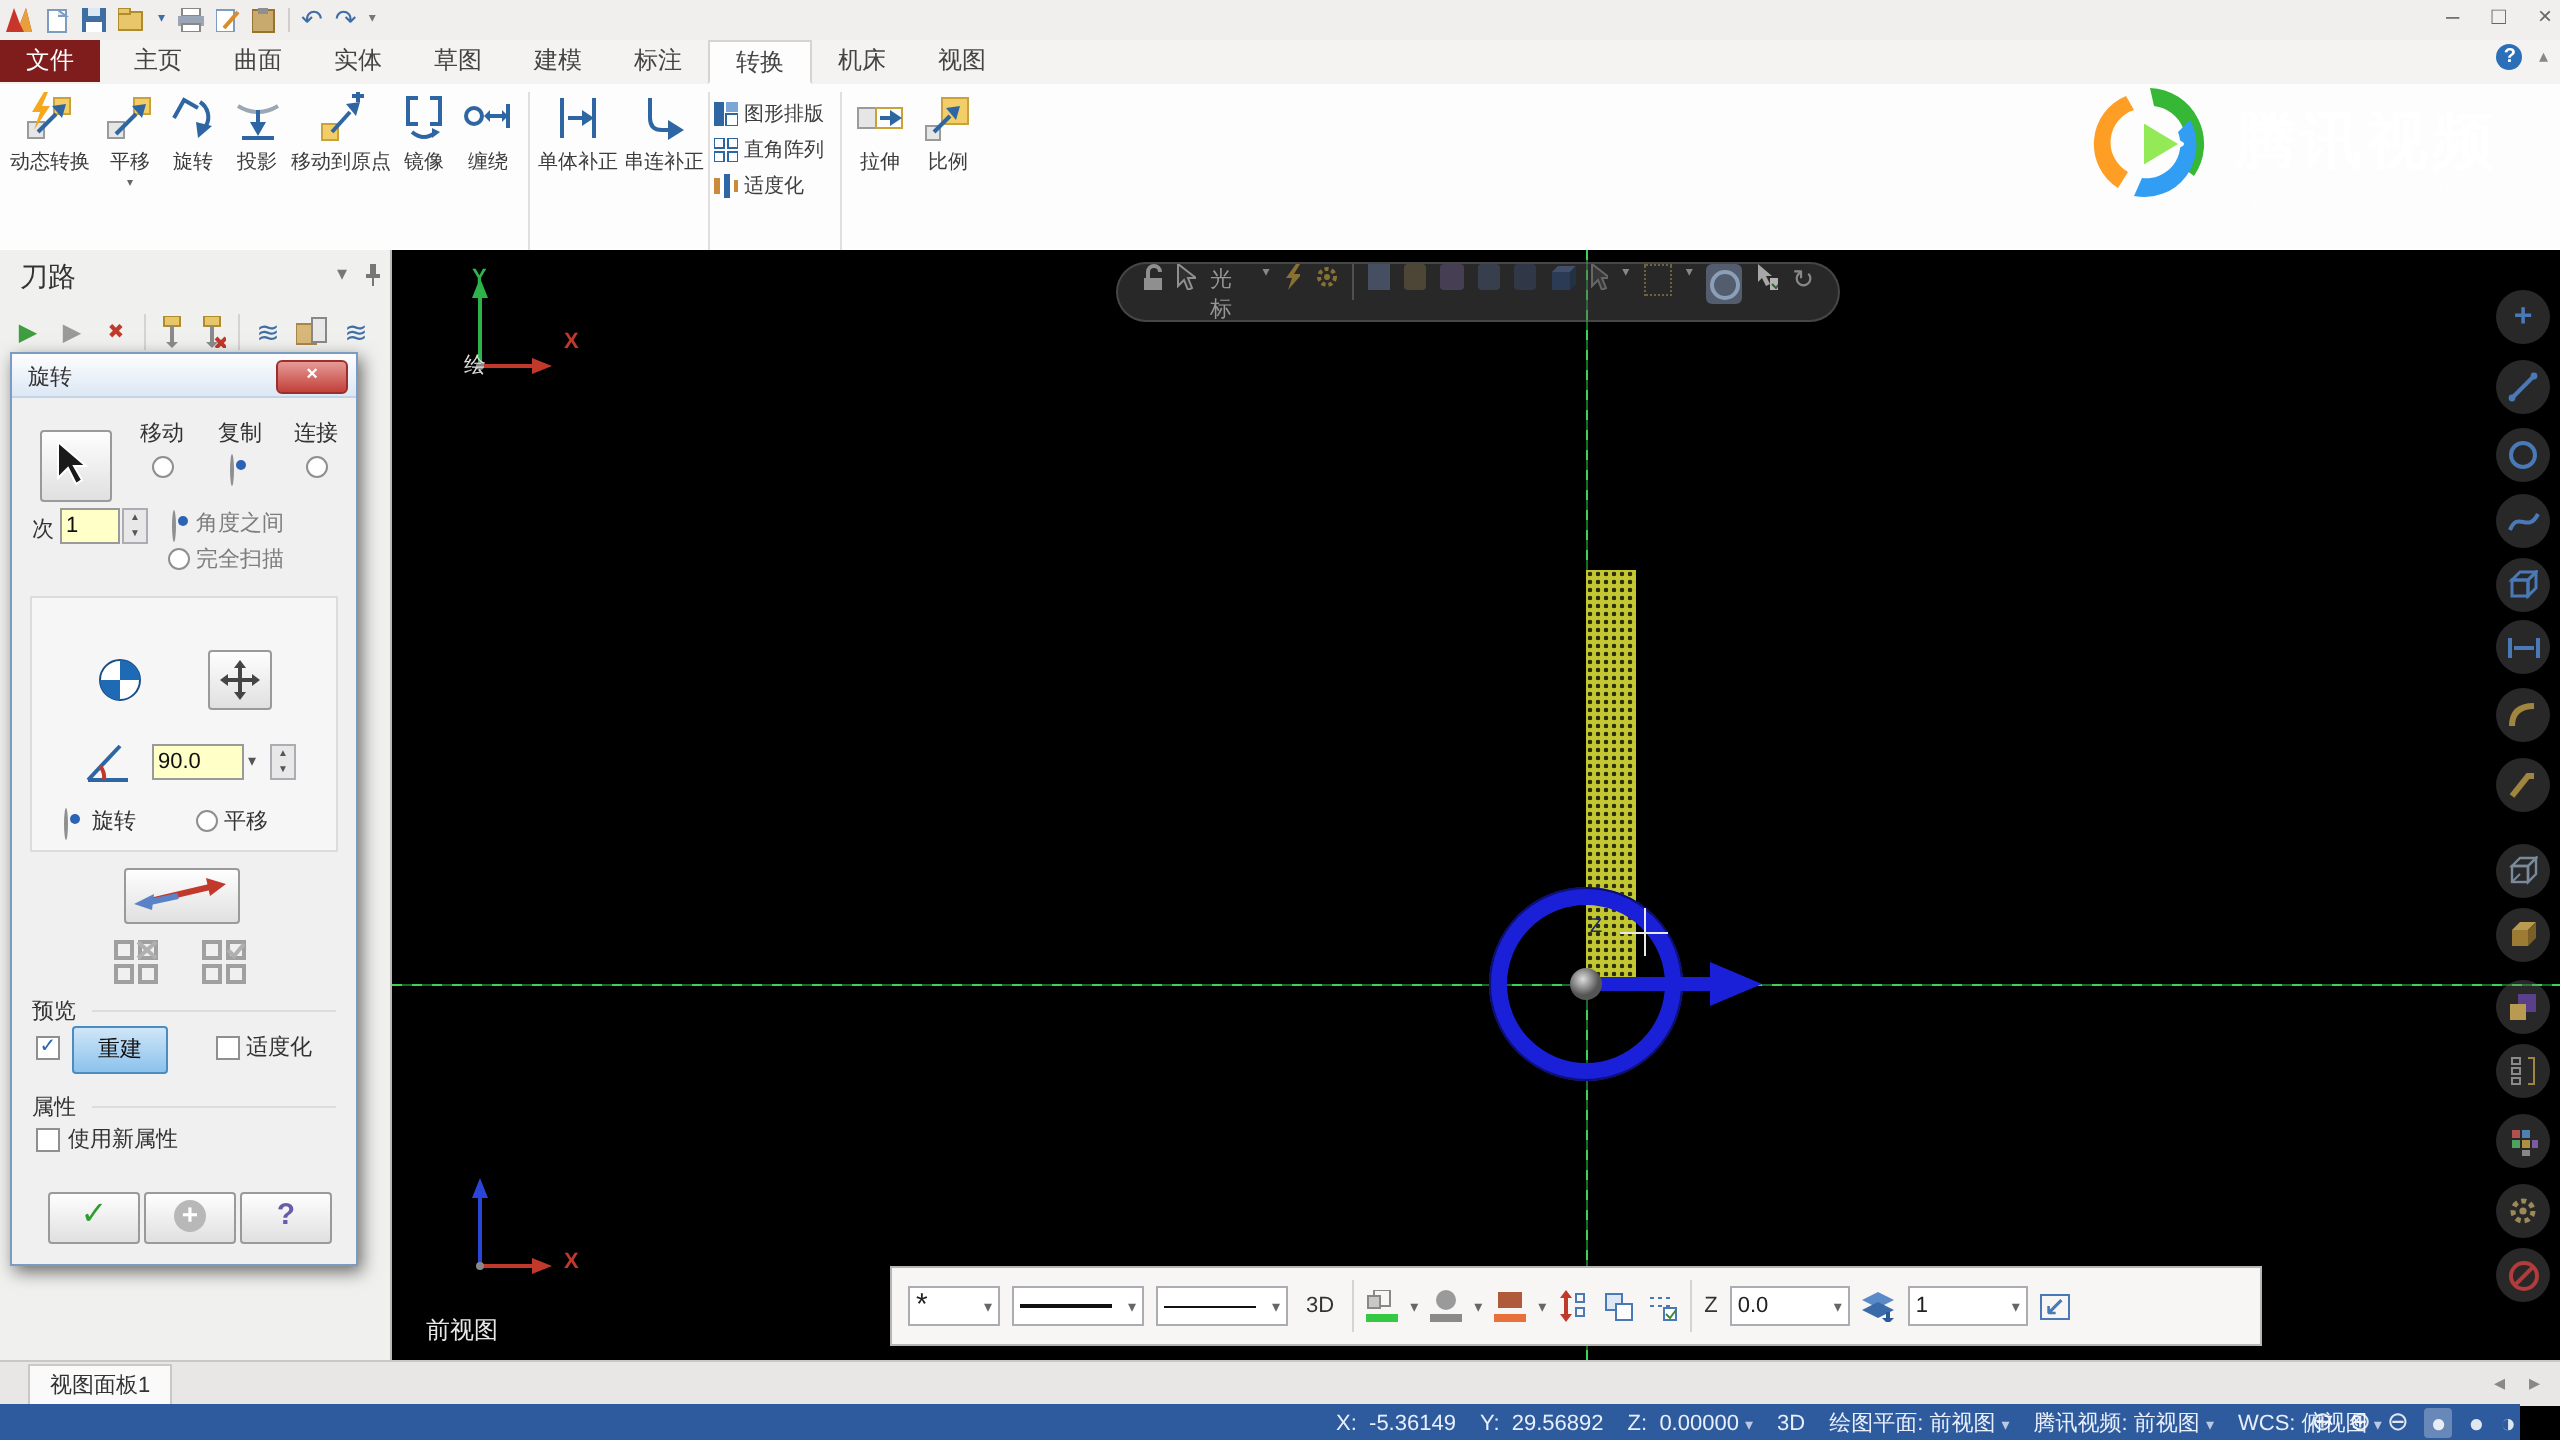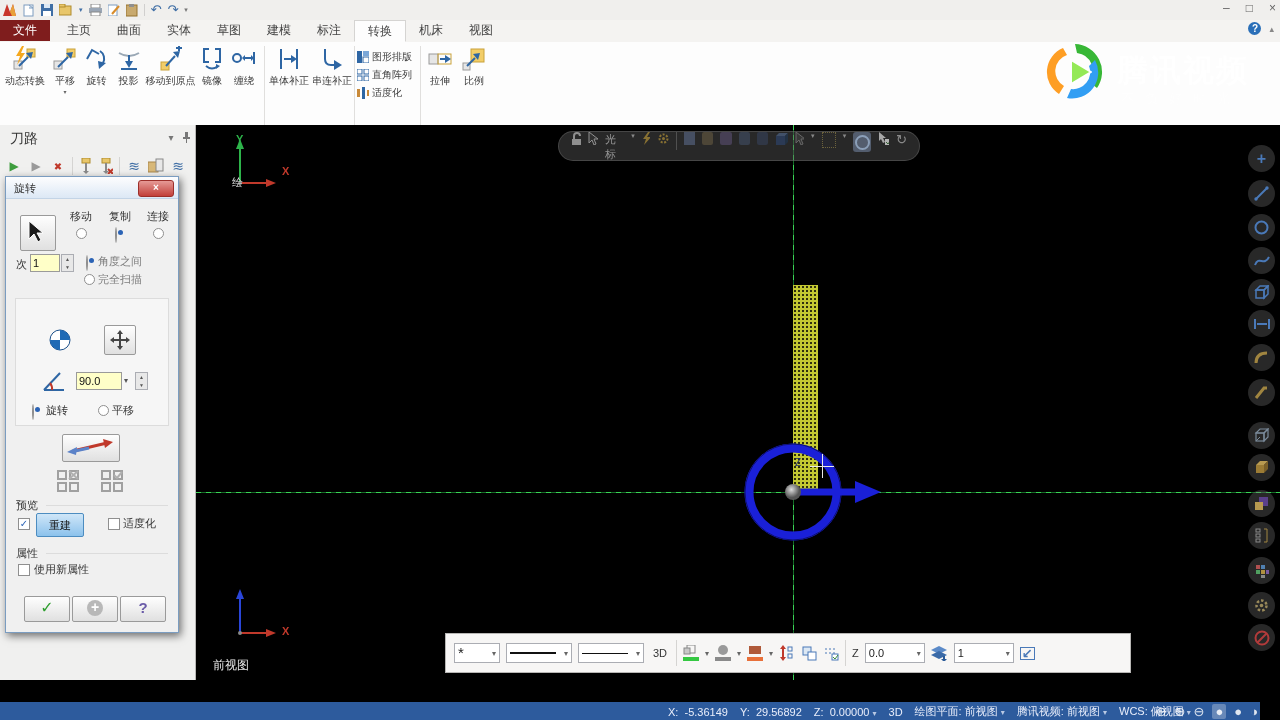--- a/index.html
+++ b/index.html
@@ -717,20 +717,27 @@
         <line x1="13" y1="10" x2="13" y2="15" stroke="#2a5a98" stroke-width="2"></line>
         <polygon points="10,13 13,16 16,13" fill="#2a5a98"></polygon>
       </svg>
     <div class="combo" style="width:60px">
       <span>1</span>
       <span class="dd">▾</span>
     </div>
     <span style="color:#4a79b8;font-size:13px;font-weight:bold;border:1px solid #4a79b8;line-height:11px;padding:0 1px">↙</span>
   </div>
 
+  <div class="abs" id="viewtabs">
+    <div class="vtab">视图面板1</div>
+    <div class="vtab-arrows">
+      <span>◂</span>
+      <span>▸</span>
+    </div>
+  </div>
 
   <div class="abs" id="statusbar">
     <div class="sb-items">
       <span><span>X:</span>&nbsp;&nbsp;<span>-5.36149</span></span>
       <span><span>Y:</span>&nbsp;&nbsp;<span>29.56892</span></span>
       <span><span>Z:</span>&nbsp;&nbsp;<span>0.00000</span> <span class="sb-dd">▾</span></span>
       <span>3D</span>
       <span><span>绘图平面: 前视图</span> <span class="sb-dd">▾</span></span>
       <span><span>腾讯视频: 前视图</span> <span class="sb-dd">▾</span></span>
       <span><span>WCS: 俯视图</span> <span class="sb-dd">▾</span></span>

